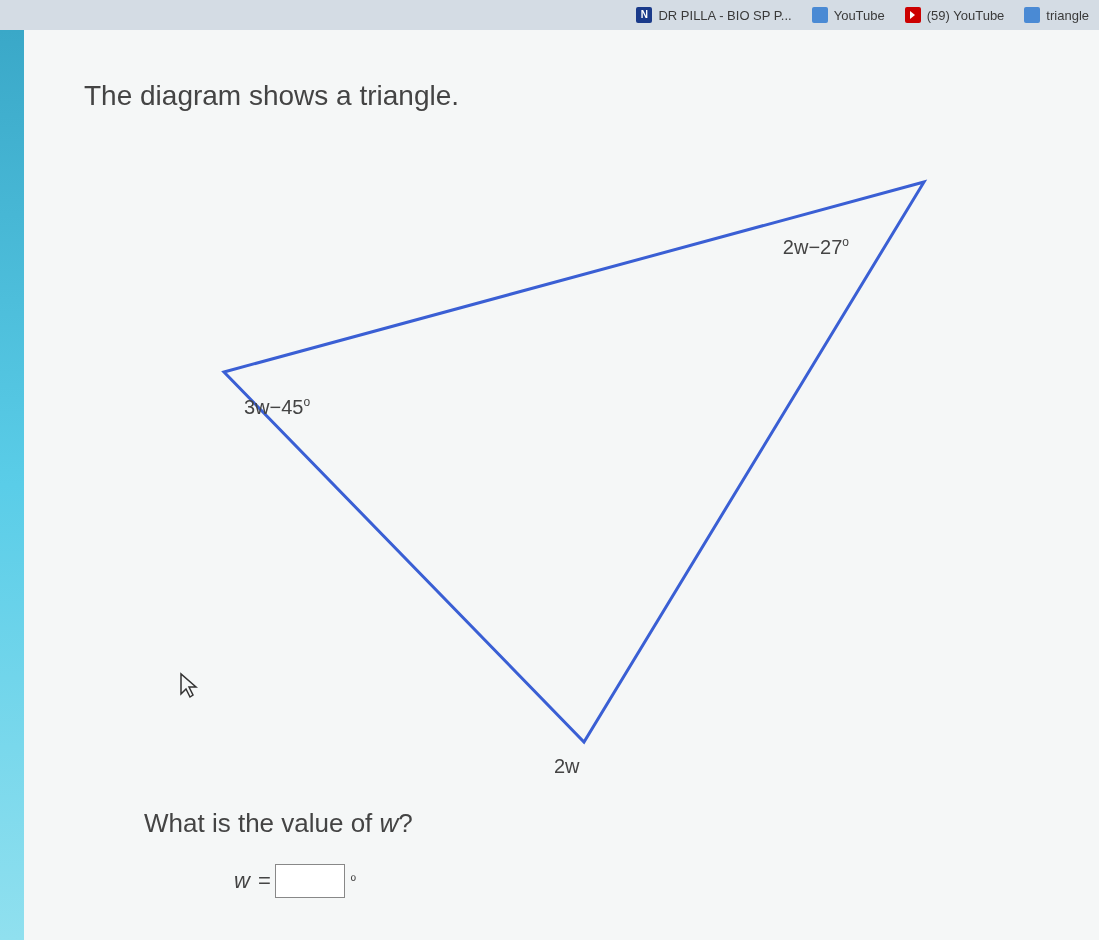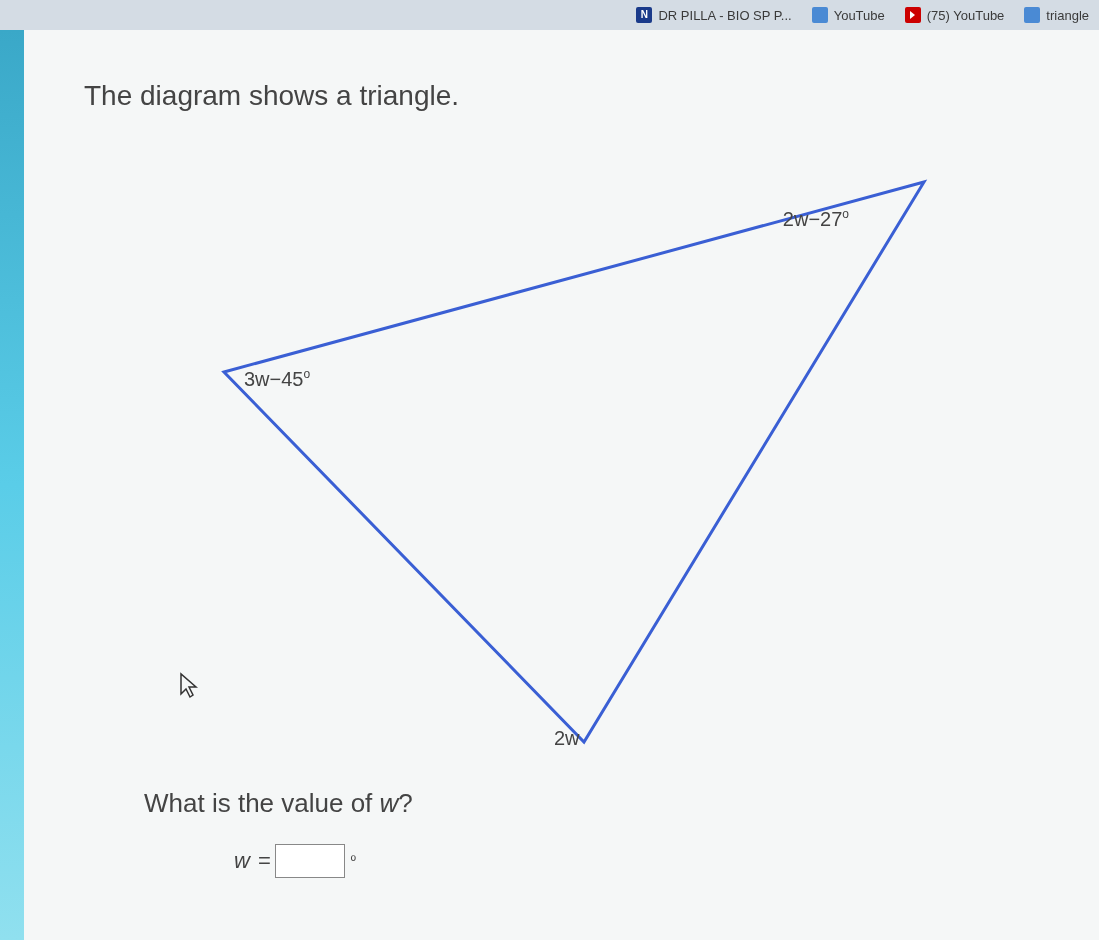--- a/index.html
+++ b/index.html
@@ -71,20 +71,21 @@
     .triangle-svg {
       position: absolute;
       left: 100px;
       top: 20px;
     }
     .angle-label {
       position: absolute;
       font-size: 20px;
       color: #444;
       font-family: Arial, sans-serif;
+      margin-top: 28px;
     }
     .angle-top-right {
       top: 55px;
       right: 85px;
     }
     .angle-left {
       top: 215px;
       left: 160px;
       text-align: center;
     }
@@ -95,21 +96,21 @@
     .cursor-icon {
       position: absolute;
       left: 95px;
       top: 520px;
       font-size: 24px;
       color: #333;
     }
     .question-text {
       font-size: 26px;
       color: #444;
-      margin-top: 36px;
+      margin-top: 56px;
       margin-left: 60px;
     }
     .answer-row {
       display: flex;
       align-items: center;
       margin-top: 25px;
       margin-left: 150px;
       font-size: 22px;
       color: #444;
     }
@@ -140,21 +141,21 @@
   <div class="bookmark-item">
     <span class="bookmark-favicon favicon-n">N</span>
     <span>DR PILLA - BIO SP P...</span>
   </div>
   <div class="bookmark-item">
     <span class="bookmark-favicon favicon-codehs"></span>
     <span>YouTube</span>
   </div>
   <div class="bookmark-item">
     <span class="bookmark-favicon favicon-yt"></span>
-    <span>(75) YouTube</span>
+    <span>(59) YouTube</span>
   </div>
   <div class="bookmark-item">
     <span class="bookmark-favicon favicon-opening"></span>
     <span>triangle</span>
   </div>
 </div>
 
 <div class="content-wrapper">
   <div class="left-stripe"></div>
   <div class="main-content">

